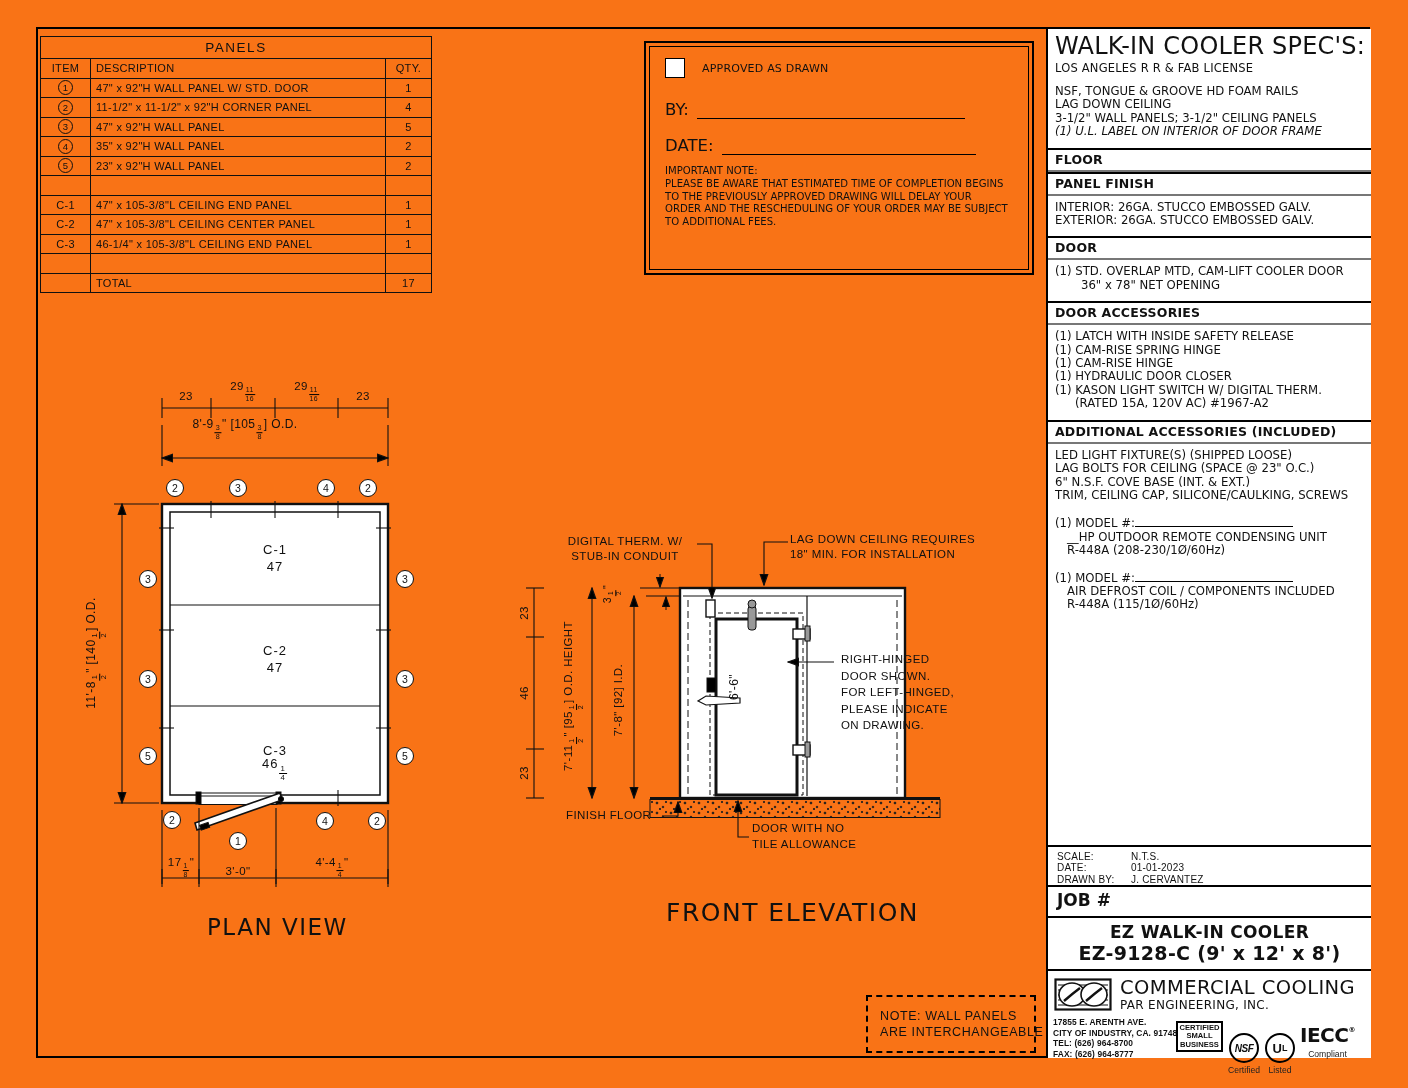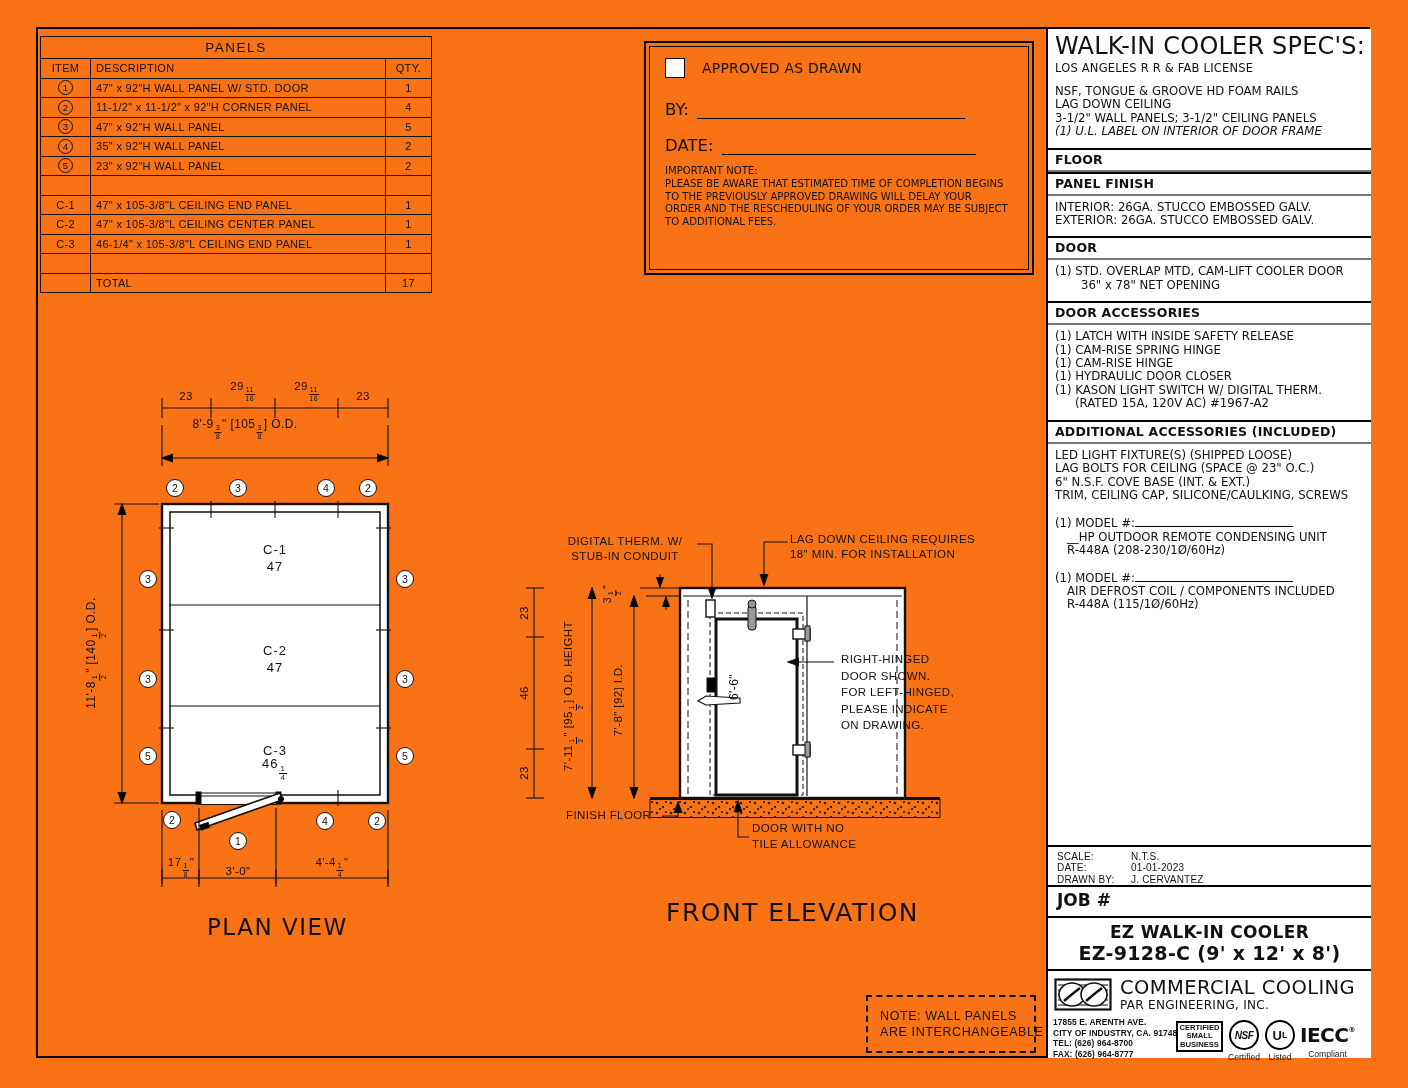--- a/index.html
+++ b/index.html
@@ -18,21 +18,21 @@
   #panels-table .ci{width:50px;text-align:center;}
   #panels-table .cq{width:46px;text-align:center;}
   .tc{display:inline-flex;width:15px;height:15px;border:1.1px solid #111;border-radius:50%;
       align-items:center;justify-content:center;font-size:9.5px;letter-spacing:0;}
 
   
   #approval{left:644px;top:41px;width:390px;height:234px;border:2px solid #000;padding:3px;}
   #approval-inner{border:1.2px solid #000;height:100%;padding:11px 15px;font-family:"DejaVu Sans",sans-serif;}
   .chk-row{display:flex;align-items:center;gap:17px;margin-bottom:8px;}
   .chk{width:20px;height:20px;border:1.6px solid #000;background:#fff;flex:0 0 auto;}
-  .chk-label{font-size:14px;letter-spacing:.2px;white-space:nowrap;}
+  .chk-label{font-size:11px;letter-spacing:.2px;white-space:nowrap;}
   .sign-row{display:flex;align-items:flex-end;font-size:16.5px;}
   .sign-line{width:268px;border-bottom:1.6px solid #000;margin-left:8px;height:20px;}
   #note-important{margin-top:10px;font-size:10.1px;line-height:12.4px;letter-spacing:0;}
   #note-important .nt{margin-bottom:1px;}
 
   
   #specs{left:1046px;top:29px;width:325px;height:816px;border-left:2px solid #000;
          font-family:"DejaVu Sans",sans-serif;background:#fff;}
   #specs-title{padding:3px 7px 5px;}
   #specs-title h1{font-size:24px;font-weight:normal;letter-spacing:.2px;white-space:nowrap;}
@@ -58,21 +58,21 @@
   #tb-product .p1{font-size:17px;letter-spacing:.3px;}
   #tb-product .p2{font-size:19px;letter-spacing:.3px;}
   #tb-company{display:flex;align-items:center;gap:8px;padding:4px 6px 0;height:42px;}
   #tb-company .cname{font-family:"DejaVu Sans",sans-serif;font-size:19.5px;letter-spacing:.4px;white-space:nowrap;}
   #tb-company .csub{font-family:"DejaVu Sans",sans-serif;font-size:12px;letter-spacing:.3px;margin-top:-1px;}
   #tb-bottom{display:flex;padding:4px 3px 0 5px;gap:5px;}
   #tb-address{width:118px;font-size:8.4px;font-weight:bold;line-height:10.6px;letter-spacing:.1px;white-space:nowrap;}
   .badge-col{display:flex;flex-direction:column;align-items:center;}
   #csb-badge{width:47px;height:31px;border:2px solid #000;display:flex;flex-direction:column;align-items:center;justify-content:center;
              font-size:7.6px;font-weight:bold;line-height:8.2px;letter-spacing:0;margin-top:4px;}
-  .cert-circle{width:30px;height:30px;border:2.6px solid #000;border-radius:50%;display:flex;align-items:center;justify-content:center;margin-top:3px;}
+  .cert-circle{width:30px;height:30px;border:2.6px solid #000;border-radius:50%;display:flex;align-items:center;justify-content:center;margin-top:16px;}
   .nsf-t{font-size:10px;font-weight:bold;font-style:italic;letter-spacing:-.5px;}
   .ul-u{font-size:13px;font-weight:bold;}
   .ul-l{font-size:9px;font-weight:bold;vertical-align:-3px;}
   .iecc-t{font-size:20px;font-weight:bold;letter-spacing:-.5px;margin-top:6px;font-family:"DejaVu Sans",sans-serif;}
   .iecc-reg{font-size:7px;vertical-align:10px;}
   .cert-cap{font-size:8.6px;margin-top:2px;color:#222;}
 
   
   #notebox{left:866px;top:995px;width:170px;height:58px;border:2px dashed #000;
            display:flex;flex-direction:column;justify-content:center;padding-left:12px;

